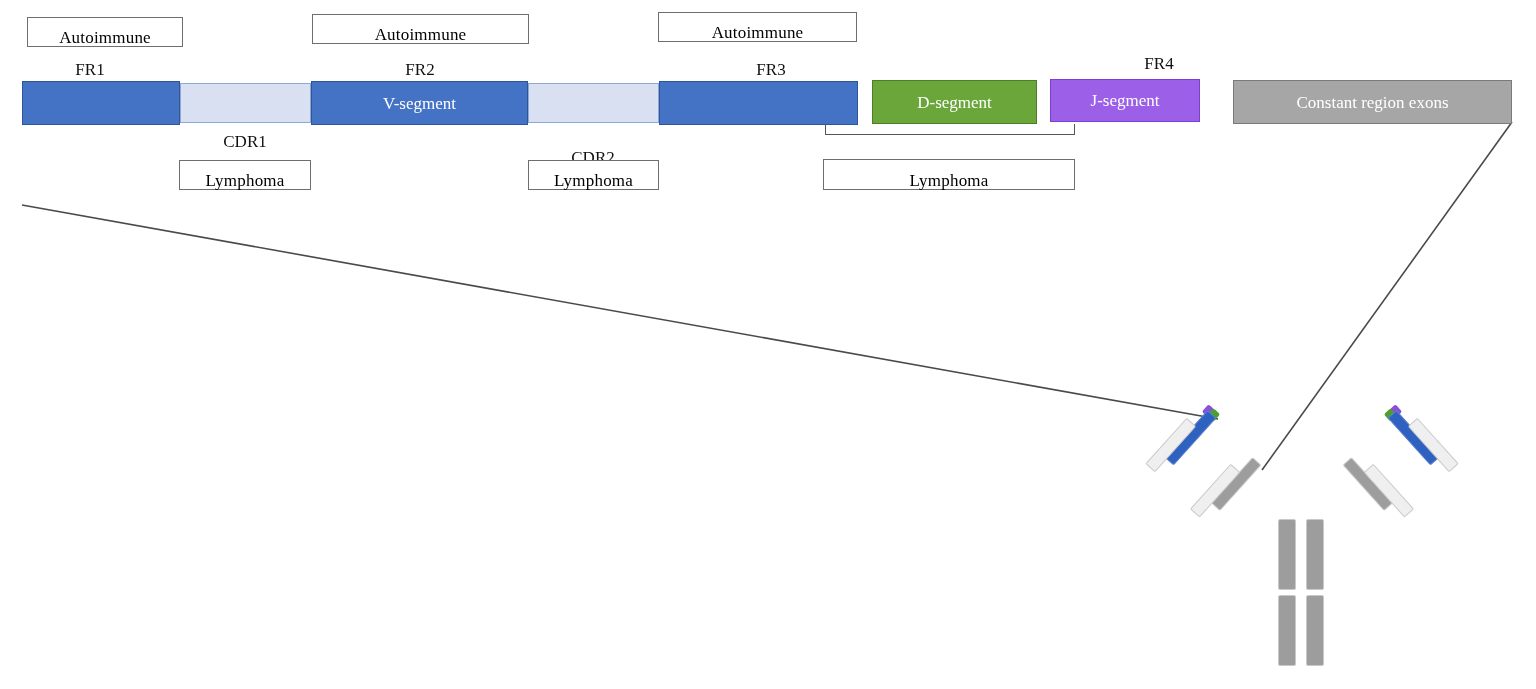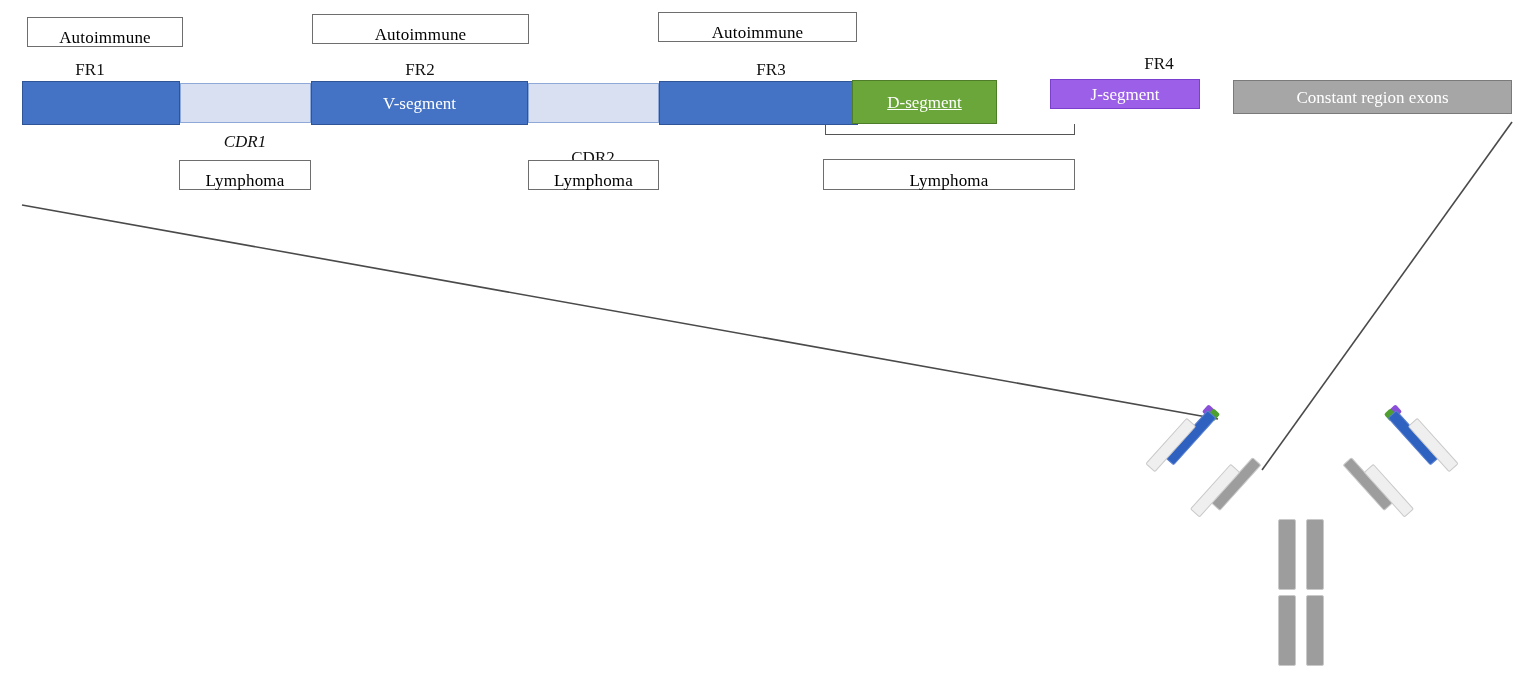--- a/index.html
+++ b/index.html
@@ -115,33 +115,33 @@
   <div class="seg v" style="left:311px;top:81px;width:217px;height:44px;">
     <span>V-segment</span>
   </div>
   <div class="seg cdr" style="left:528px;top:83px;width:131px;height:40px;">
     <span></span>
   </div>
   <div class="seg v" style="left:659px;top:81px;width:199px;height:44px;">
     <span></span>
   </div>
 
-  <div class="seg d" style="left:852px;top:80px;width:145px;height:44px;text-decoration:underline;">
+  <div class="seg d" style="left:872px;top:80px;width:165px;height:44px;">
     <span>D-segment</span>
   </div>
-  <div class="seg j" style="left:1050px;top:79px;width:150px;height:30px;">
+  <div class="seg j" style="left:1050px;top:79px;width:150px;height:43px;">
     <span>J-segment</span>
   </div>
-  <div class="seg c" style="left:1233px;top:80px;width:279px;height:34px;">
+  <div class="seg c" style="left:1233px;top:80px;width:279px;height:44px;">
     <span>Constant region exons</span>
   </div>
 
   <div class="bracket" style="left:825px;top:124px;width:250px;height:11px;"></div>
 
-  <div class="reglabel" style="left:245px;top:133px;font-style:italic;">CDR1</div>
+  <div class="reglabel" style="left:245px;top:133px;">CDR1</div>
   <div class="reglabel" style="left:593px;top:149px;">CDR2</div>
   <div class="reglabel" style="left:950px;top:138px;margin-top:36px;">CDR3</div>
 
   <div class="callout" style="left:179px;top:160px;width:132px;height:30px;">
     <span>Lymphoma</span>
   </div>
   <div class="callout" style="left:528px;top:160px;width:131px;height:30px;">
     <span>Lymphoma</span>
   </div>
   <div class="callout" style="left:823px;top:159px;width:252px;height:31px;">

